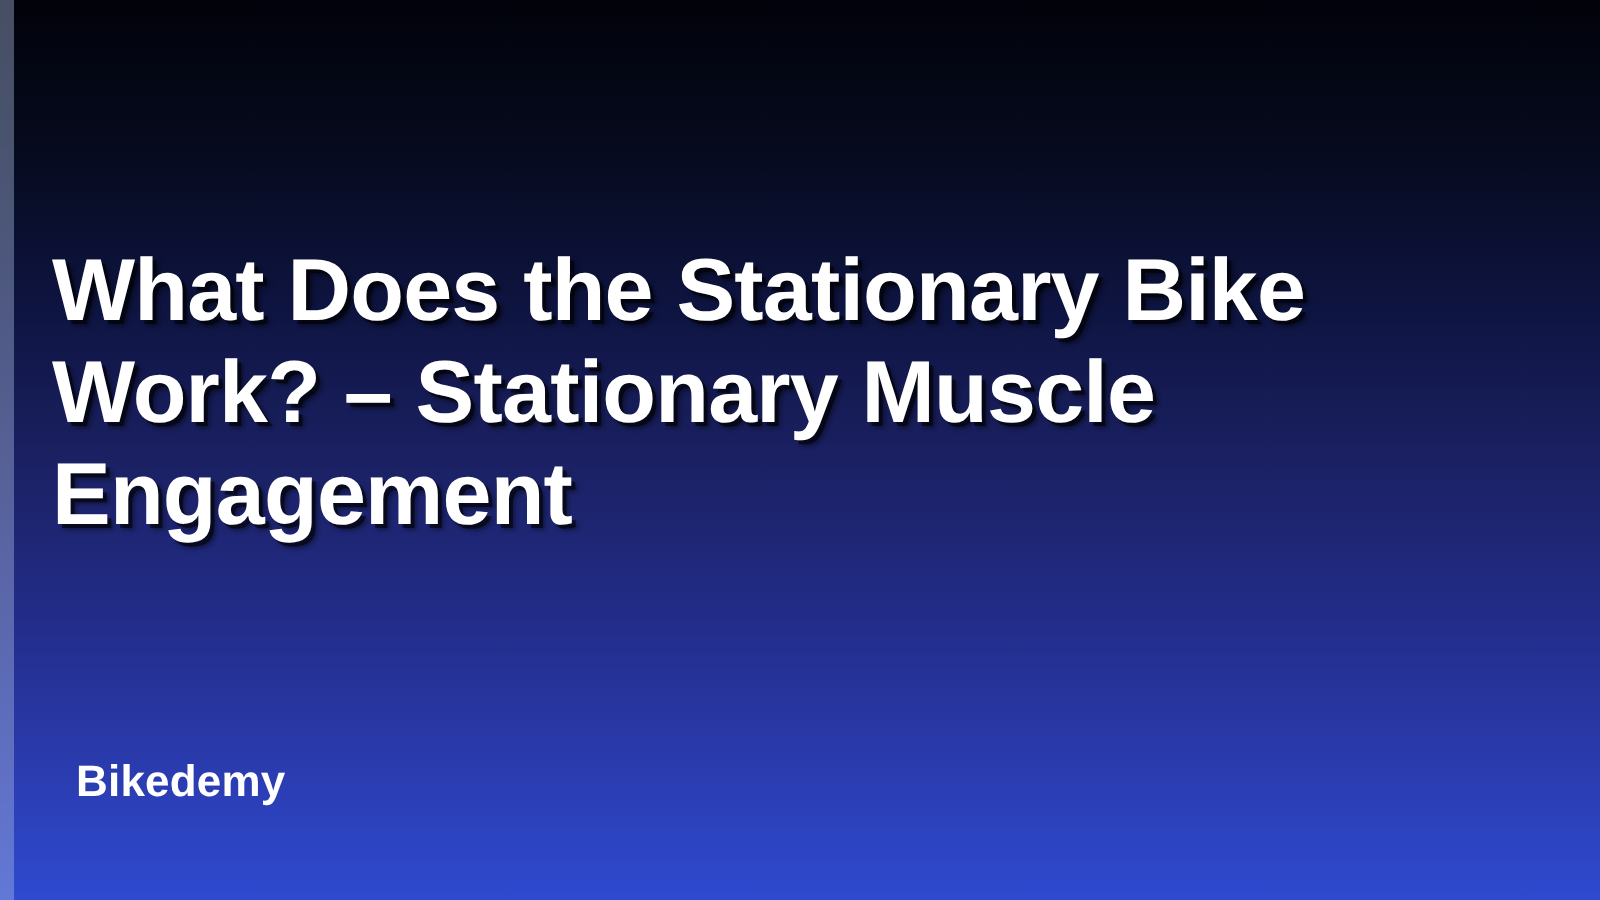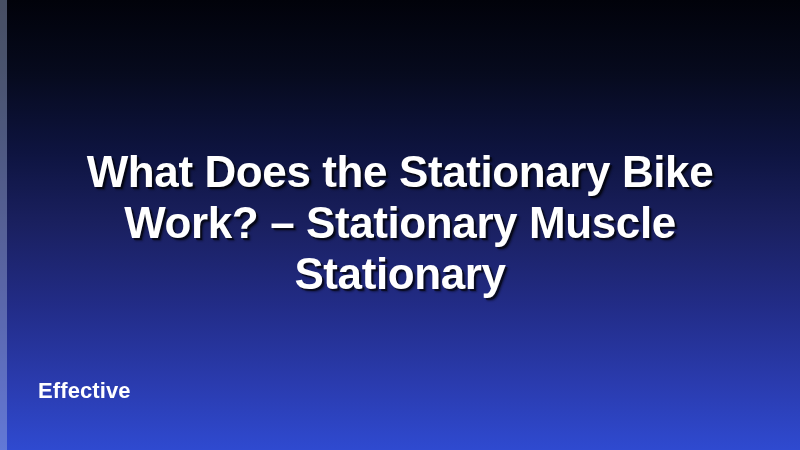--- a/index.html
+++ b/index.html
@@ -35,24 +35,24 @@
     width: 7px;
     height: 100%;
     background: rgba(170, 185, 225, 0.42);
     pointer-events: none;
   }
 
   #title-block {
     position: absolute;
     left: 0;
     right: 0;
-    top: 146px;
+    top: 120px;
     padding: 0 26px;
     box-sizing: border-box;
-    text-align: center;
+    text-align: left;
   }
 
   .title-line {
     display: block;
     color: #ffffff;
     font-size: 44px;
     line-height: 51px;
     font-weight: 700;
     letter-spacing: -0.4px;
     white-space: nowrap;
@@ -76,18 +76,18 @@
 </head>
 <body>
 
 <div id="slide">
 
   <div id="left-edge-band"></div>
 
   <div id="title-block">
     <span class="title-line">What Does the Stationary Bike</span>
     <span class="title-line">Work? – Stationary Muscle</span>
-    <span class="title-line">Stationary</span>
+    <span class="title-line">Engagement</span>
   </div>
 
-  <div id="brand">Effective</div>
+  <div id="brand">Bikedemy</div>
 
 </div>
 
 </body></html>

